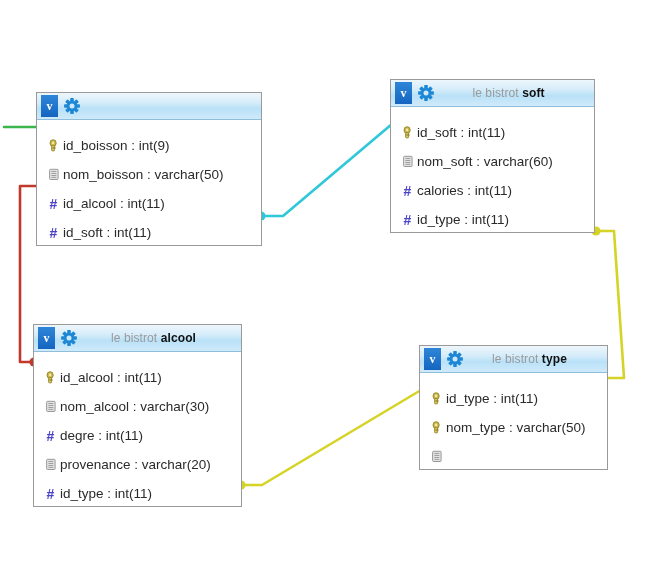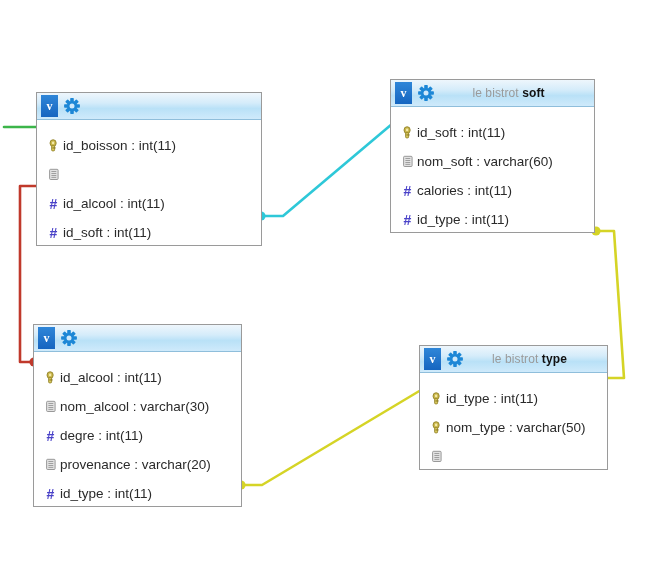--- a/index.html
+++ b/index.html
@@ -157,32 +157,33 @@
         <div class="tn-body">
           <div class="field-row">
             <span class="f-icon">
               <svg width="13" height="13" viewBox="0 0 13 13">
                 <ellipse cx="6.1" cy="4.1" rx="3.1" ry="3.4" fill="#c9b64a" stroke="#8a7a20" stroke-width="0.8"></ellipse>
                 <rect x="4.6" y="6.6" width="3" height="5.3" rx="1" fill="#d8c85e" stroke="#8a7a20" stroke-width="0.8"></rect>
                 <rect x="5.4" y="8.4" width="3.2" height="1.1" fill="#8a7a20"></rect>
                 <ellipse cx="6.1" cy="3.9" rx="1.2" ry="1.4" fill="#f2e9a8"></ellipse>
               </svg>
             </span>
-            <span class="f-text">id_boisson : int(11)</span>
-          </div>
-          <div class="field-row">
-            <span class="f-icon">
-              <svg width="12" height="13" viewBox="0 0 12 13">
-                <rect x="1.6" y="1.3" width="8.5" height="10.2" rx="1" fill="#e3e3e3" stroke="#8e8e8e" stroke-width="0.9"></rect>
-                <line x1="3.4" y1="3.5" x2="8.3" y2="3.5" stroke="#8e8e8e" stroke-width="0.8"></line>
-                <line x1="3.4" y1="5.5" x2="8.3" y2="5.5" stroke="#8e8e8e" stroke-width="0.8"></line>
-                <line x1="3.4" y1="7.5" x2="8.3" y2="7.5" stroke="#8e8e8e" stroke-width="0.8"></line>
-                <line x1="3.4" y1="9.4" x2="8.3" y2="9.4" stroke="#8e8e8e" stroke-width="0.8"></line>
-              </svg>
-            </span>
+            <span class="f-text">id_boisson : int(9)</span>
+          </div>
+          <div class="field-row">
+            <span class="f-icon">
+              <svg width="12" height="13" viewBox="0 0 12 13">
+                <rect x="1.6" y="1.3" width="8.5" height="10.2" rx="1" fill="#e3e3e3" stroke="#8e8e8e" stroke-width="0.9"></rect>
+                <line x1="3.4" y1="3.5" x2="8.3" y2="3.5" stroke="#8e8e8e" stroke-width="0.8"></line>
+                <line x1="3.4" y1="5.5" x2="8.3" y2="5.5" stroke="#8e8e8e" stroke-width="0.8"></line>
+                <line x1="3.4" y1="7.5" x2="8.3" y2="7.5" stroke="#8e8e8e" stroke-width="0.8"></line>
+                <line x1="3.4" y1="9.4" x2="8.3" y2="9.4" stroke="#8e8e8e" stroke-width="0.8"></line>
+              </svg>
+            </span>
+            <span class="f-text">nom_boisson : varchar(50)</span>
           </div>
           <div class="field-row">
             <span class="f-icon">
               <span class="hash-icon">#</span>
             </span>
             <span class="f-text">id_alcool : int(11)</span>
           </div>
           <div class="field-row">
             <span class="f-icon">
               <span class="hash-icon">#</span>
@@ -258,20 +259,21 @@
               <rect x="6.2" y="12.299999999999999" width="3.6" height="3.6" rx="0.7" fill="#1d87d6" transform="rotate(90 8 14.1)"></rect>
               <rect x="1.8866486347620606" y="10.51335136523794" width="3.6" height="3.6" rx="0.7" fill="#1d87d6" transform="rotate(135 3.6866486347620606 12.31335136523794)"></rect>
               <rect x="0.10000000000000031" y="6.2" width="3.6" height="3.6" rx="0.7" fill="#1d87d6" transform="rotate(180 1.9000000000000004 8)"></rect>
               <rect x="1.8866486347620597" y="1.8866486347620606" width="3.6" height="3.6" rx="0.7" fill="#1d87d6" transform="rotate(225 3.6866486347620597 3.6866486347620606)"></rect>
               <rect x="6.199999999999999" y="0.10000000000000031" width="3.6" height="3.6" rx="0.7" fill="#1d87d6" transform="rotate(270 7.999999999999999 1.9000000000000004)"></rect>
               <rect x="10.513351365237938" y="1.8866486347620597" width="3.6" height="3.6" rx="0.7" fill="#1d87d6" transform="rotate(315 12.313351365237938 3.6866486347620597)"></rect>
               <circle cx="8" cy="8" r="5.2" fill="#1d87d6"></circle>
               <circle cx="8" cy="8" r="2.5" fill="#cfe9fb"></circle>
             </svg>
           </div>
+          <div class="tn-title"><span class="schema">le bistrot</span> <span class="tname">alcool</span></div>
         </div>
         <div class="tn-body">
           <div class="field-row">
             <span class="f-icon">
               <svg width="13" height="13" viewBox="0 0 13 13">
                 <ellipse cx="6.1" cy="4.1" rx="3.1" ry="3.4" fill="#c9b64a" stroke="#8a7a20" stroke-width="0.8"></ellipse>
                 <rect x="4.6" y="6.6" width="3" height="5.3" rx="1" fill="#d8c85e" stroke="#8a7a20" stroke-width="0.8"></rect>
                 <rect x="5.4" y="8.4" width="3.2" height="1.1" fill="#8a7a20"></rect>
                 <ellipse cx="6.1" cy="3.9" rx="1.2" ry="1.4" fill="#f2e9a8"></ellipse>
               </svg>

